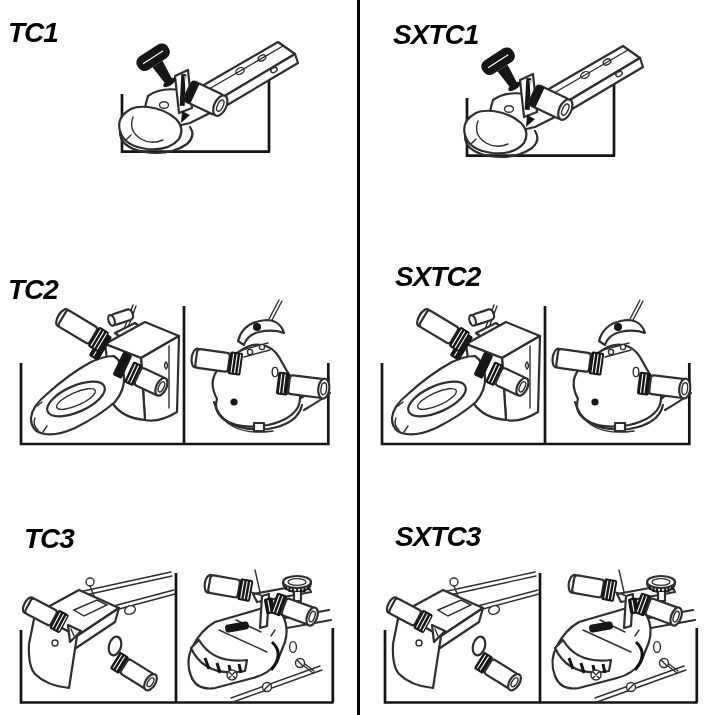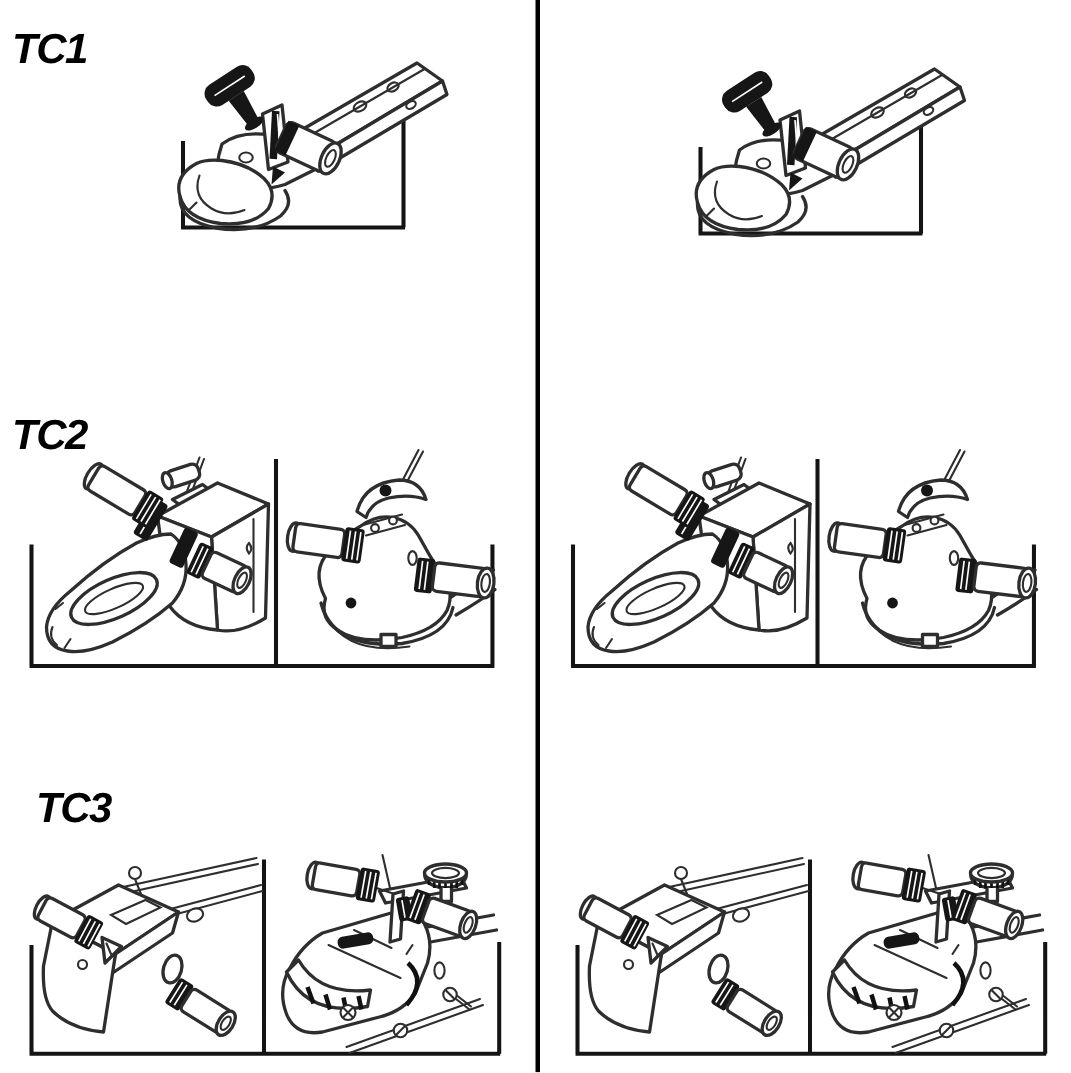--- a/index.html
+++ b/index.html
@@ -249,35 +249,38 @@
     </defs>
   </svg>
 
   <div class="divider" style="left:357px"></div>
 
   <h2 class="model-label" style="left:8px;top:19px">TC1</h2>
   <svg class="unit" style="left:102px;top:18px" width="210" height="150" viewBox="0 0 210 150" role="img">
     <use href="#unit1" xlink:href="#unit1"></use>
   </svg>
 
+  <h2 class="model-label" style="left:393px;top:21px">SXTC1</h2>
   <svg class="unit" style="left:447px;top:22px" width="210" height="150" viewBox="0 0 210 150" role="img">
     <use href="#unit1" xlink:href="#unit1"></use>
   </svg>
 
   <h2 class="model-label" style="left:8px;top:276px">TC2</h2>
   <svg class="unit" style="left:19px;top:302px" width="312" height="146" viewBox="0 0 312 146" role="img">
     <use href="#unit2" xlink:href="#unit2"></use>
   </svg>
 
+  <h2 class="model-label" style="left:395px;top:263px">SXTC2</h2>
   <svg class="unit" style="left:380px;top:302px" width="312" height="146" viewBox="0 0 312 146" role="img">
     <use href="#unit2" xlink:href="#unit2"></use>
   </svg>
 
   <h2 class="model-label" style="left:24px;top:525px">TC3</h2>
   <svg class="unit" style="left:19px;top:570px" width="316" height="136" viewBox="0 0 316 136" role="img">
     <use href="#unit3" xlink:href="#unit3"></use>
   </svg>
 
+  <h2 class="model-label" style="left:395px;top:523px">SXTC3</h2>
   <svg class="unit" style="left:383px;top:570px" width="316" height="136" viewBox="0 0 316 136" role="img">
     <use href="#unit3" xlink:href="#unit3"></use>
   </svg>
 
 </div>
 
 </body></html>

